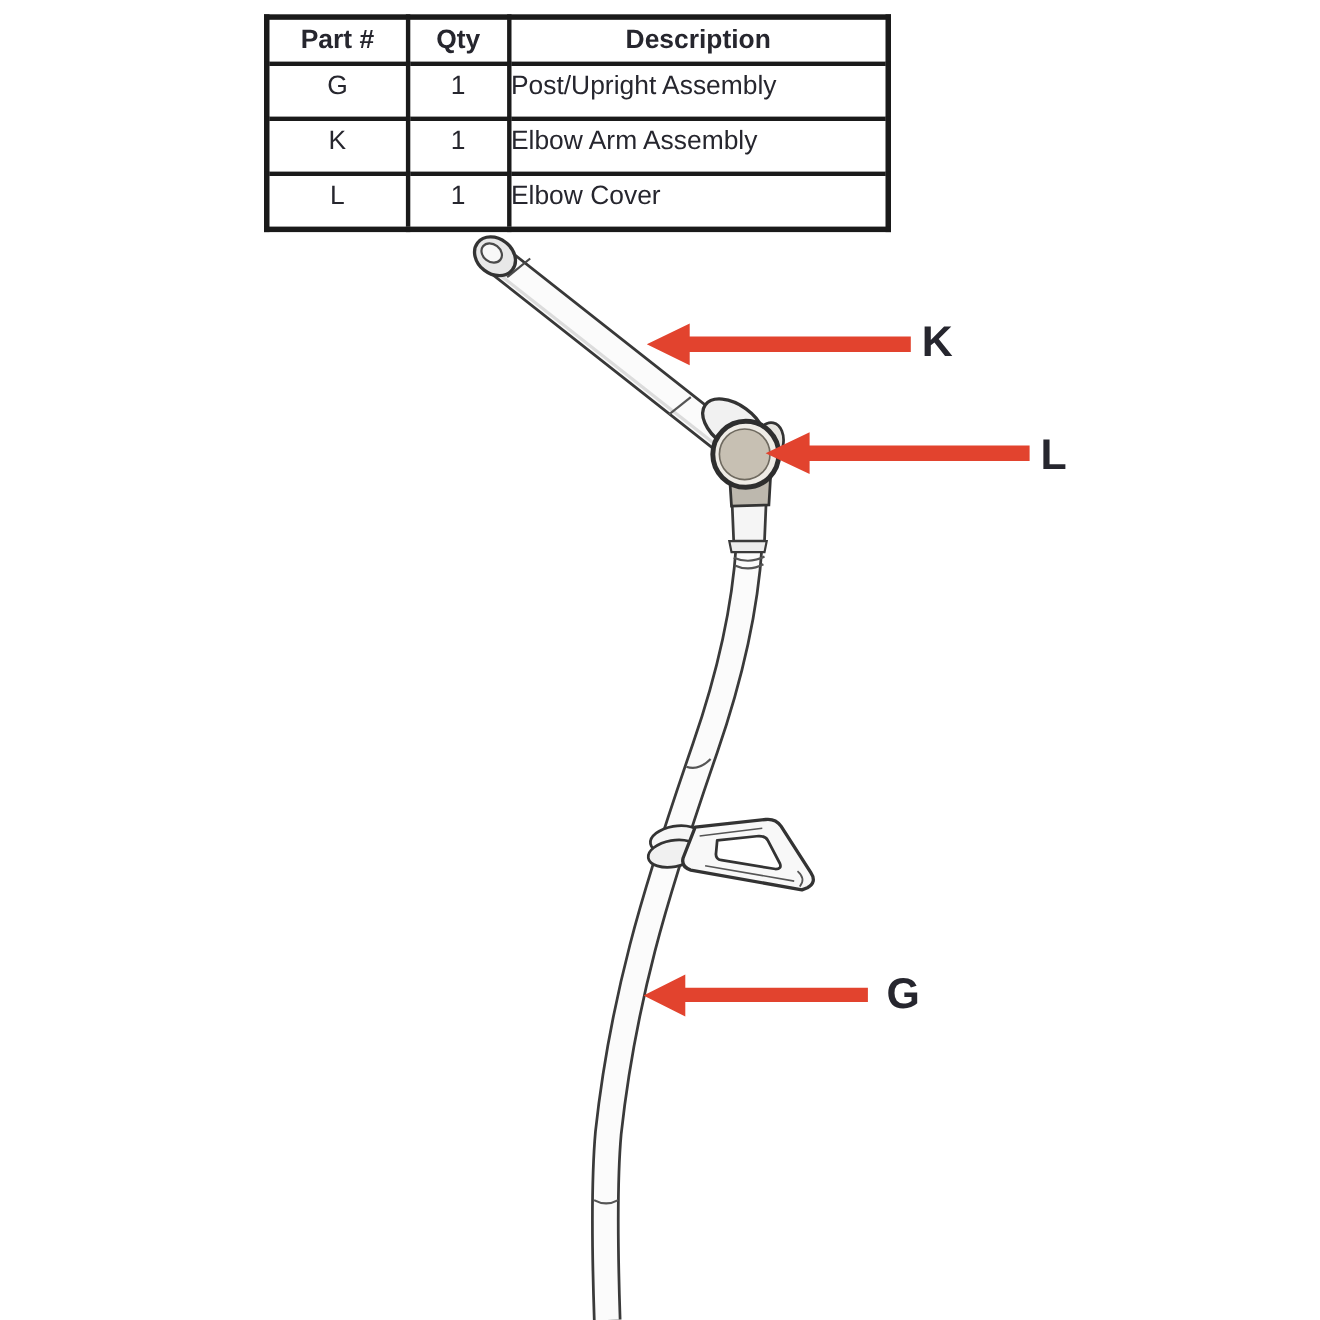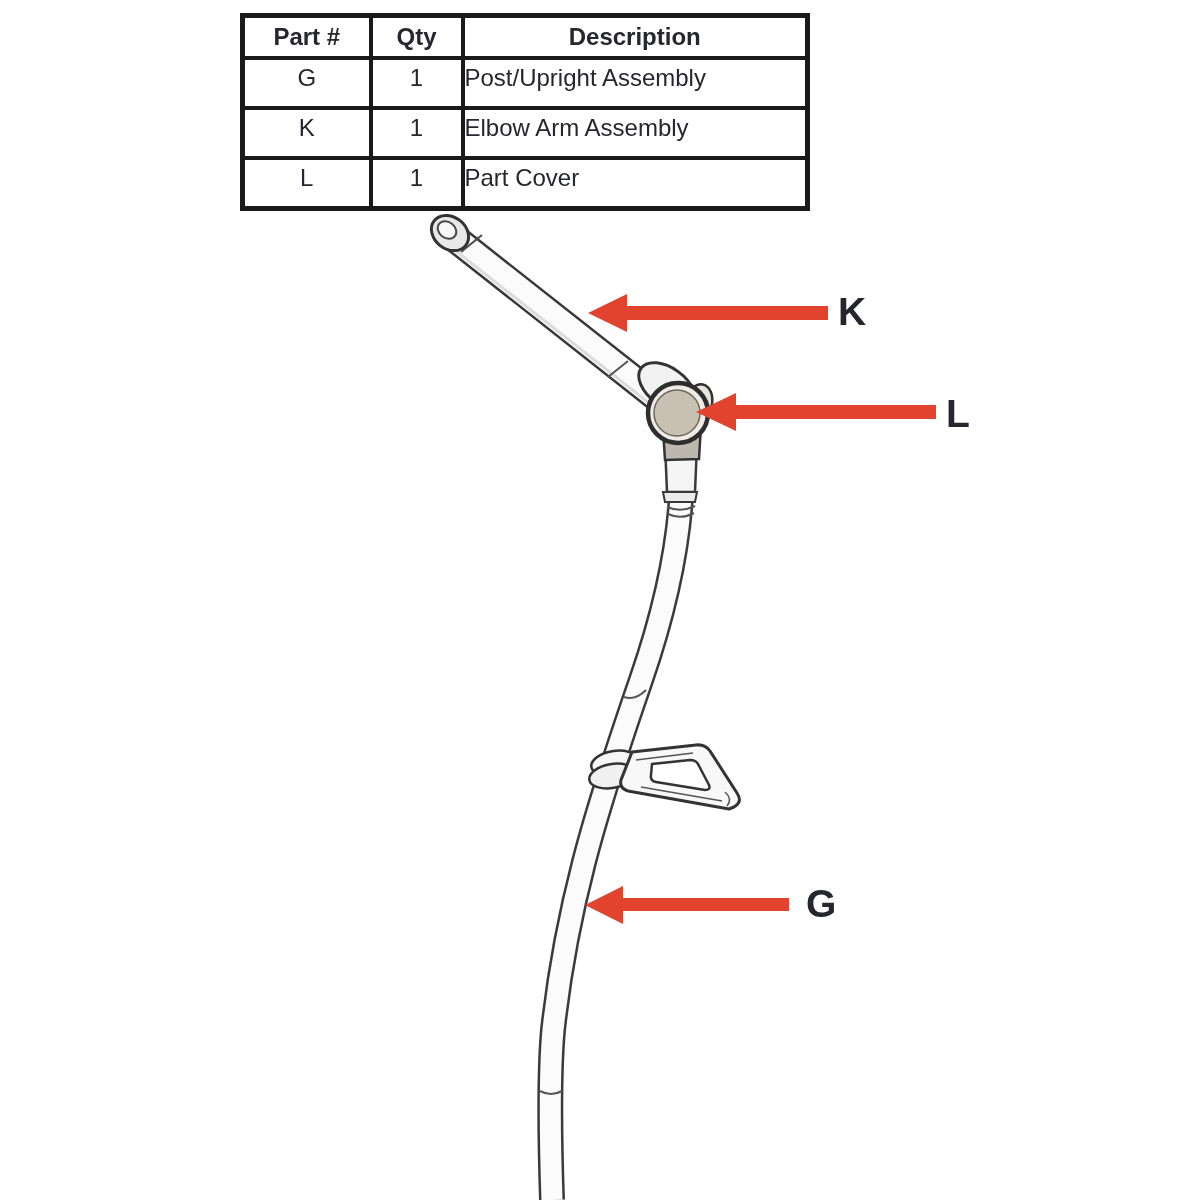--- a/index.html
+++ b/index.html
@@ -87,21 +87,21 @@
         <td class="c-desc">Post/Upright Assembly</td>
       </tr>
       <tr>
         <td class="c-part">K</td>
         <td class="c-qty">1</td>
         <td class="c-desc">Elbow Arm Assembly</td>
       </tr>
       <tr>
         <td class="c-part">L</td>
         <td class="c-qty">1</td>
-        <td class="c-desc">Part Cover</td>
+        <td class="c-desc">Elbow Cover</td>
       </tr>
     </tbody>
   </table>
 
   <svg class="diagram-svg" viewBox="0 0 1200 1200" aria-hidden="true">
 
     <g>
       <path d="M452,236 L655,396" stroke="#383838" stroke-width="29" stroke-linecap="round" fill="none"></path>
       <path d="M452,236 L655,396" stroke="#fbfbfb" stroke-width="24" stroke-linecap="round" fill="none"></path>
       <path d="M447,244 L649,403" stroke="#dcdcdc" stroke-width="3" fill="none"></path>

